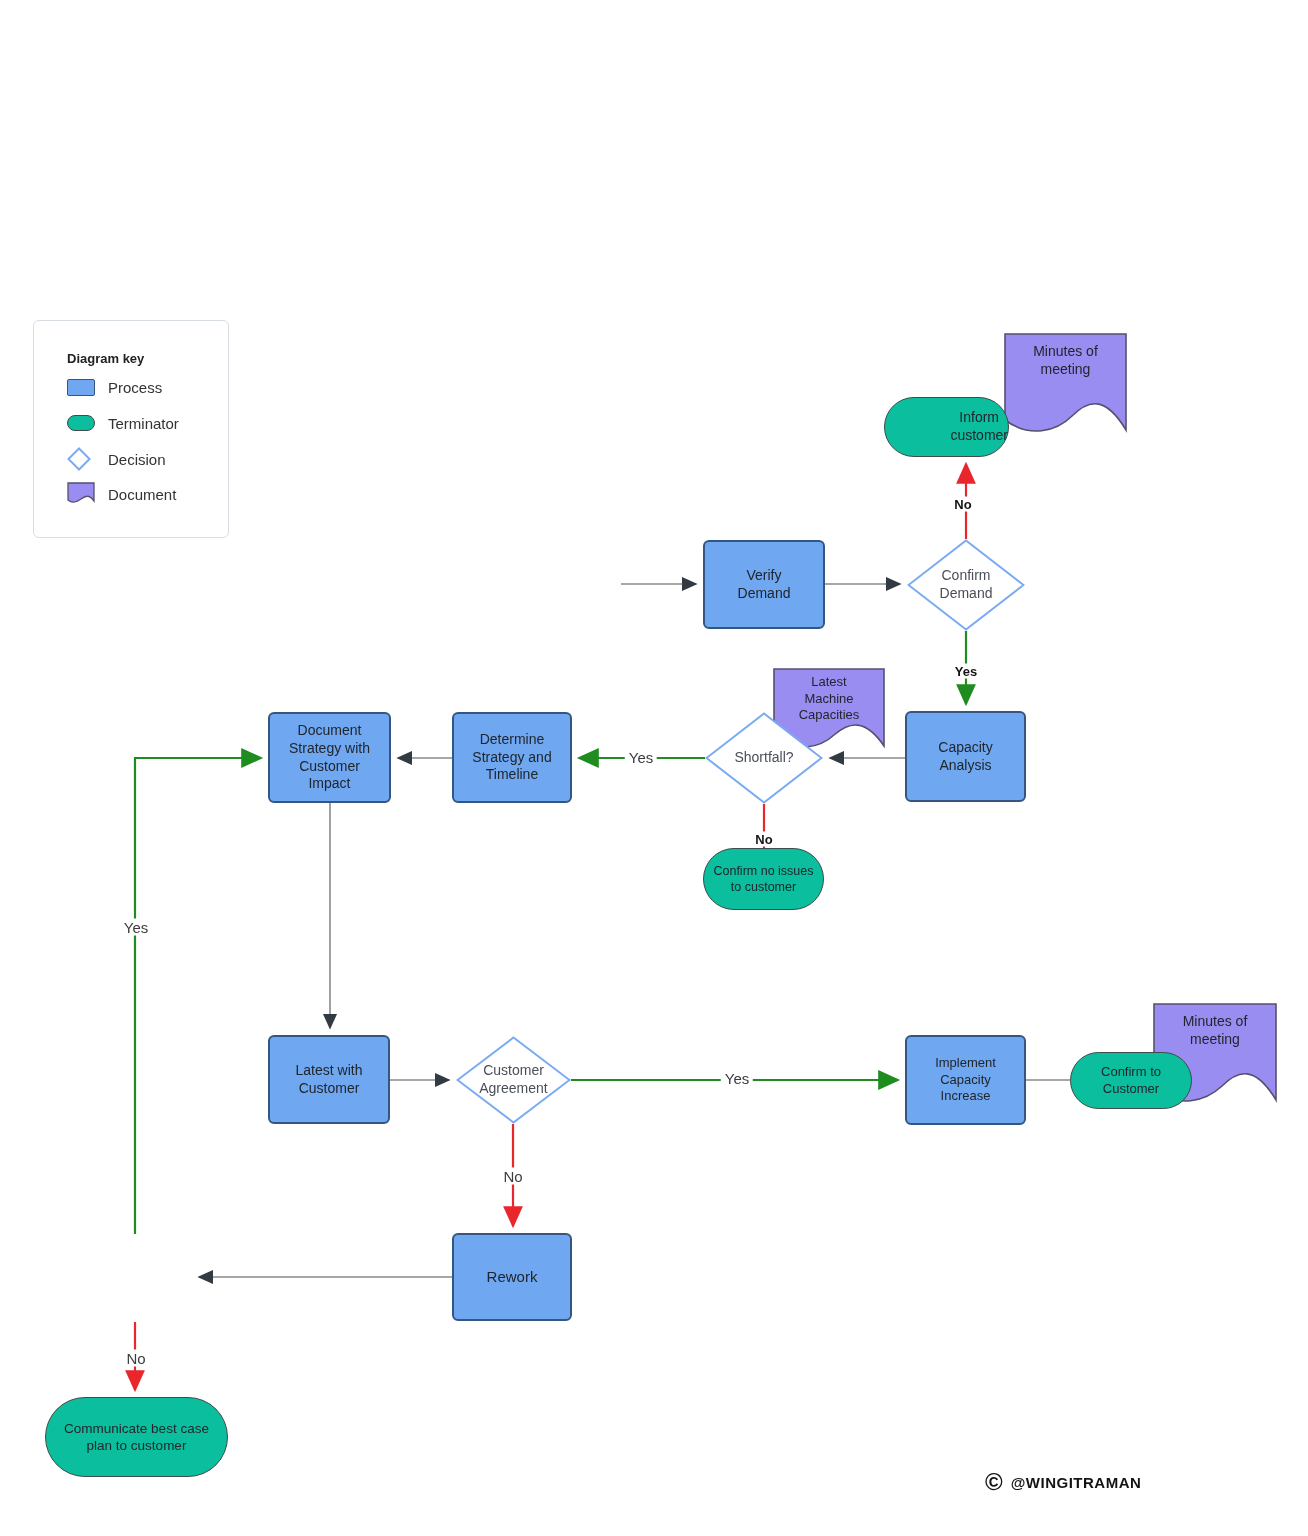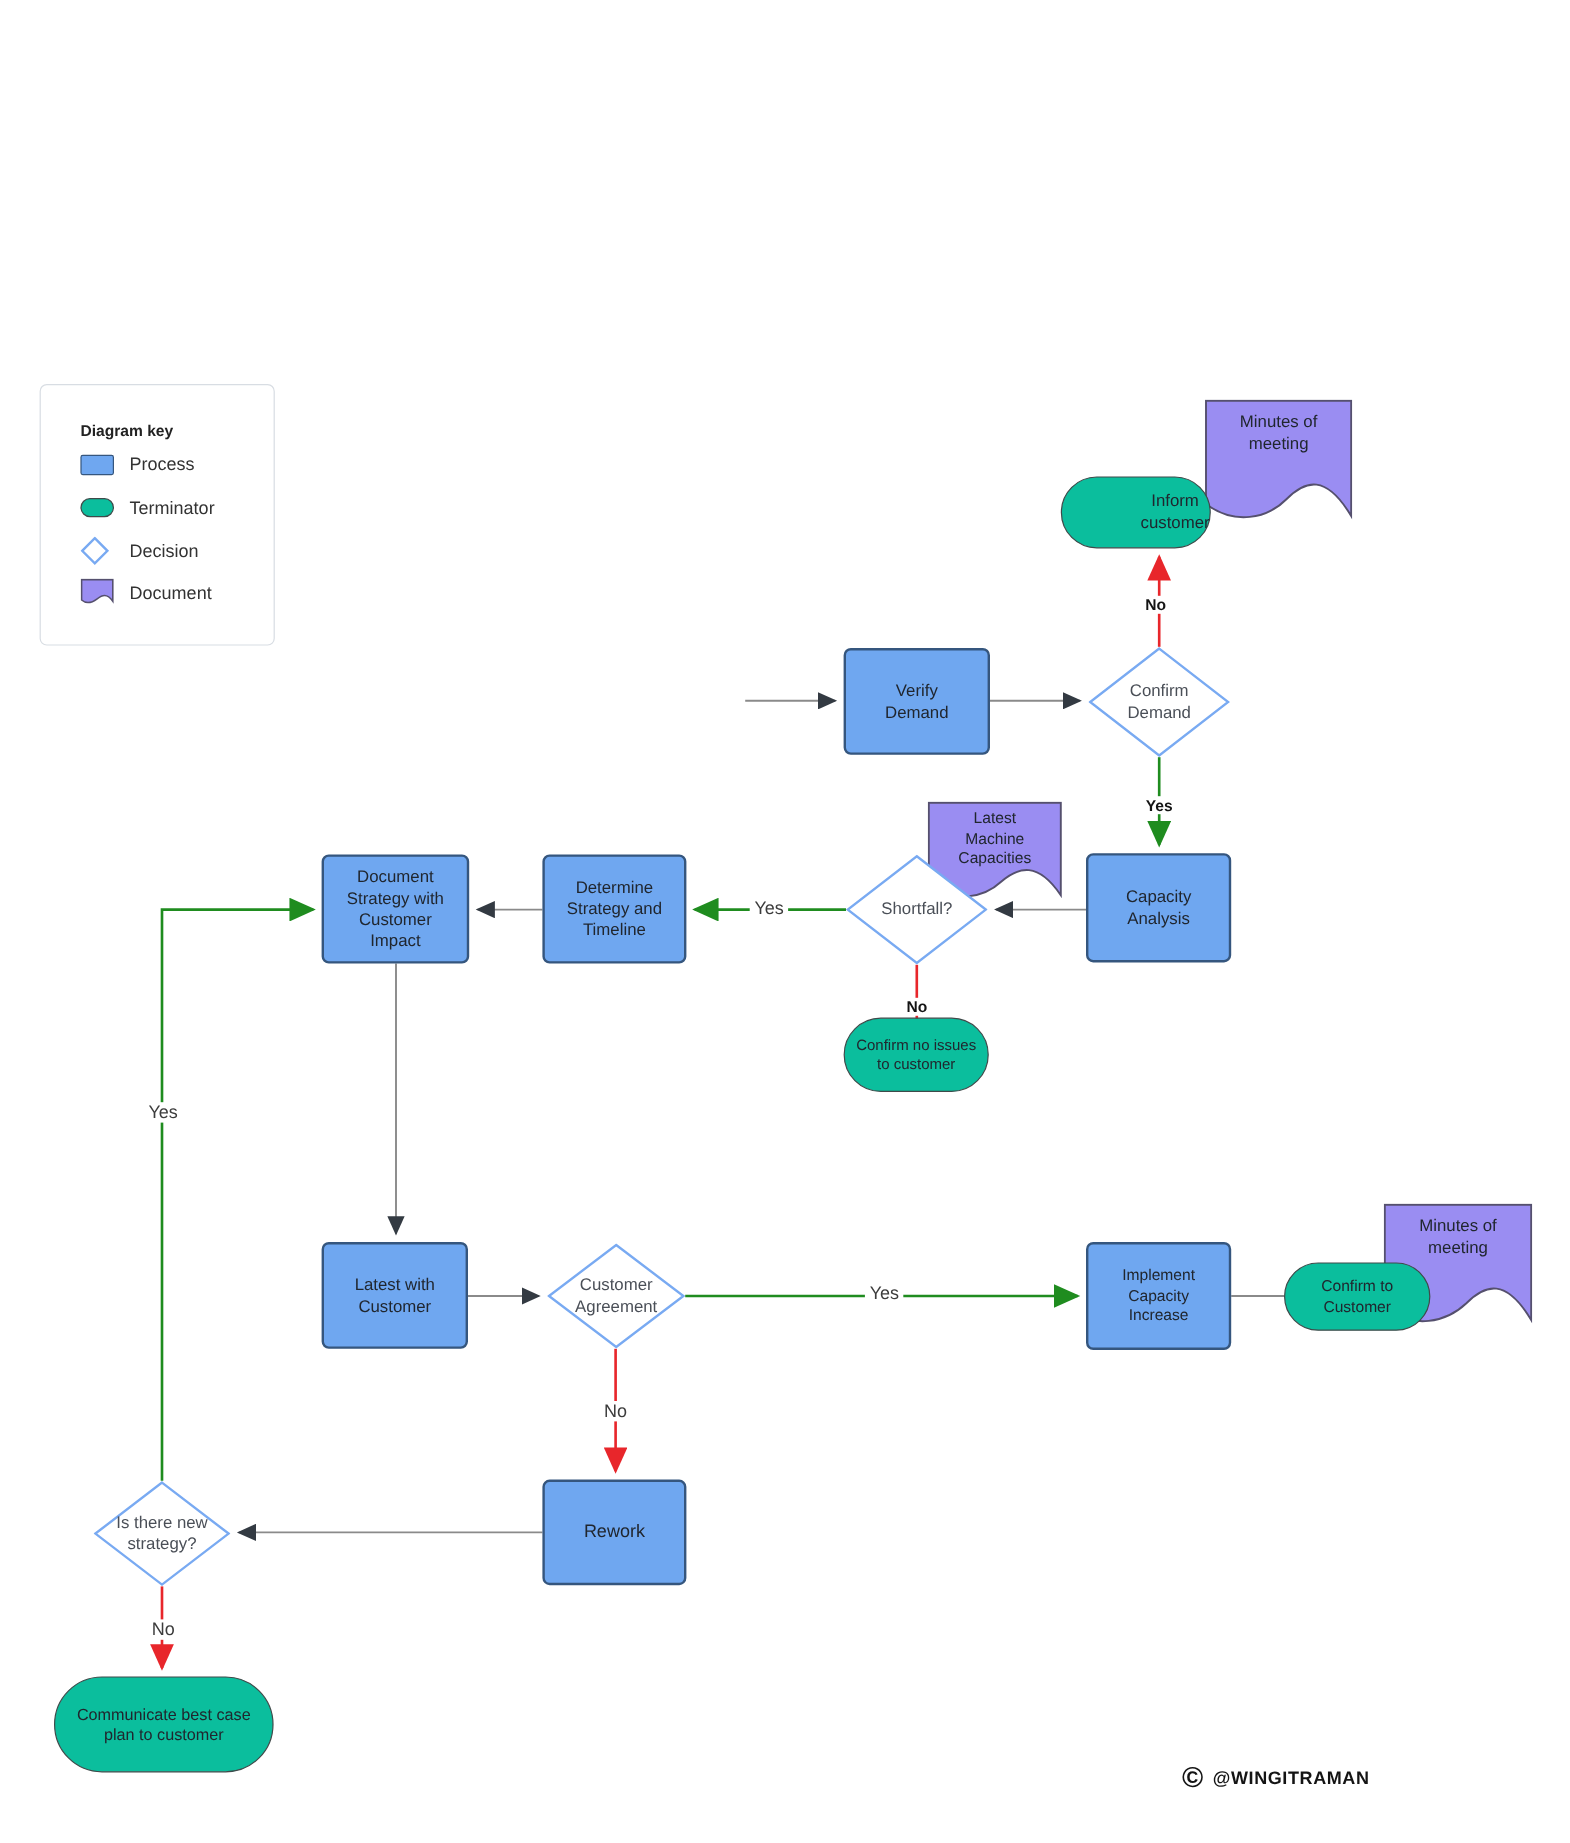--- a/index.html
+++ b/index.html
@@ -203,27 +203,20 @@
   </div>
 
   <div class="node diamond" style="left:456px;top:1036px;width:115px;height:88px;">
     <svg width="115" height="88">
         <polygon points="57.5,1.5 113.5,44 57.5,86.5 1.5,44" fill="#FFFFFF" stroke="#79AAF2" stroke-width="2"></polygon>
       </svg>
     <span class="node-label fs13">Customer
 Agreement</span>
   </div>
 
-  <div class="node diamond" style="left:78px;top:1234px;width:114px;height:88px;">
-    <svg width="114" height="88">
-        <polygon points="57,1.5 112.5,44 57,86.5 1.5,44" fill="#FFFFFF" stroke="#79AAF2" stroke-width="2"></polygon>
-      </svg>
-    <span class="node-label fs13">Is there new
-strategy?</span>
-  </div>
 
   <span class="elabel bold" style="left:963px;top:504px;">No</span>
   <span class="elabel bold" style="left:966px;top:671px;">Yes</span>
   <span class="elabel" style="left:641px;top:757px;">Yes</span>
   <span class="elabel bold" style="left:764px;top:839px;">No</span>
   <span class="elabel" style="left:737px;top:1078px;">Yes</span>
   <span class="elabel" style="left:513px;top:1176px;">No</span>
   <span class="elabel" style="left:136px;top:927px;">Yes</span>
   <span class="elabel" style="left:136px;top:1358px;">No</span>
 

